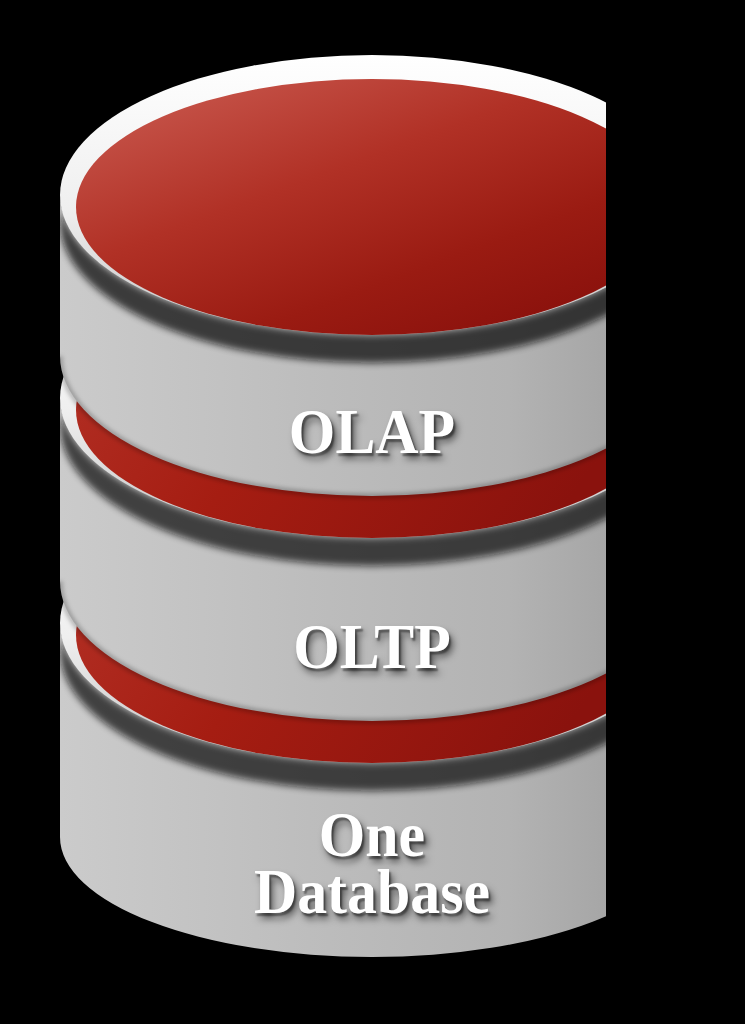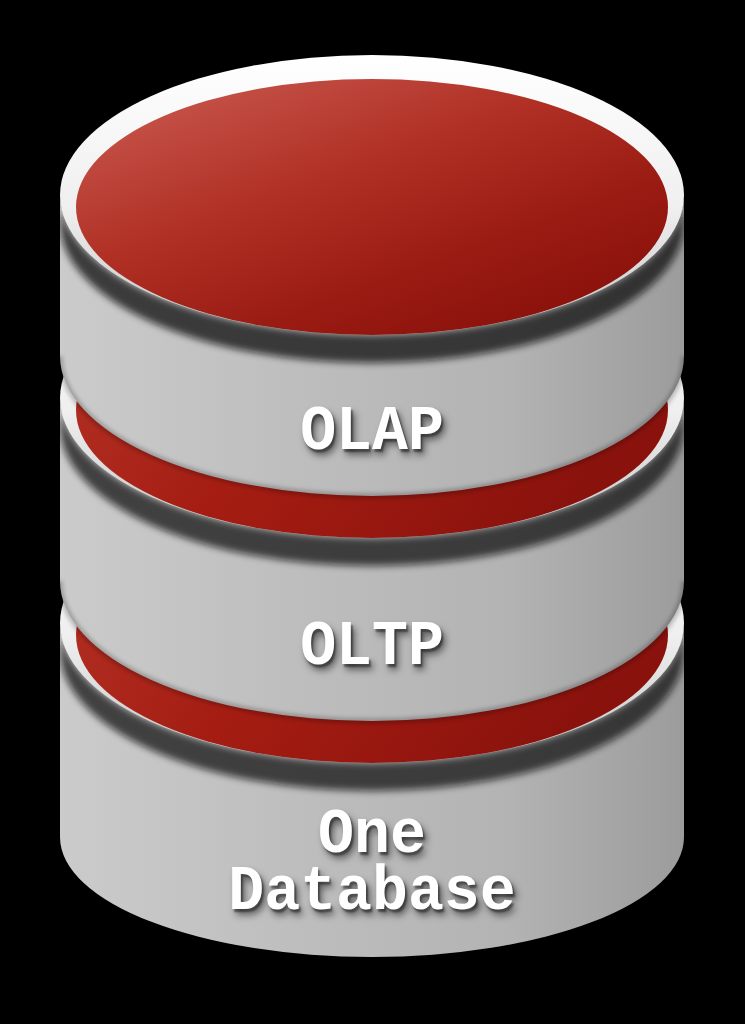--- a/index.html
+++ b/index.html
@@ -2,25 +2,25 @@
 <html><head>
 <meta charset="utf-8">
 <style>
   html, body {
     margin: 0;
     padding: 0;
     background: #000;
   }
   .stage {
     position: relative;
-    width: 745px;
+    width: 606px;
     height: 1024px;
     background: #a16207;
     overflow: hidden;
-    font-family: Liberation Mono, monospace;
+    font-family: Liberation Serif, serif;
   }
   .stage svg {
     position: absolute;
     left: 0;
     top: 0;
   }
   .seg-label {
     position: absolute;
     left: 372px;
     transform: translateX(-50%) scaleX(0.95);

